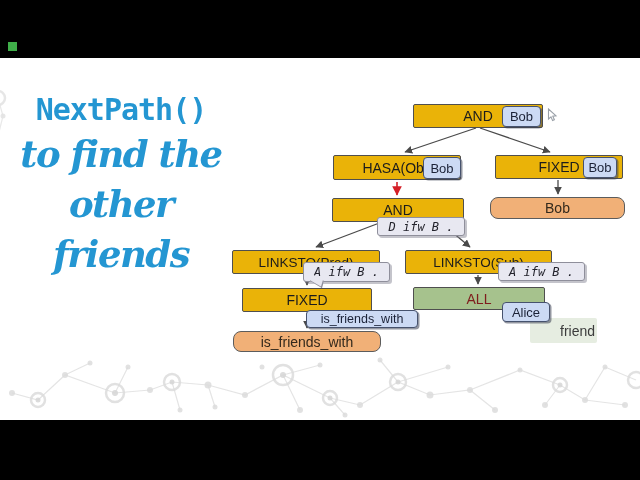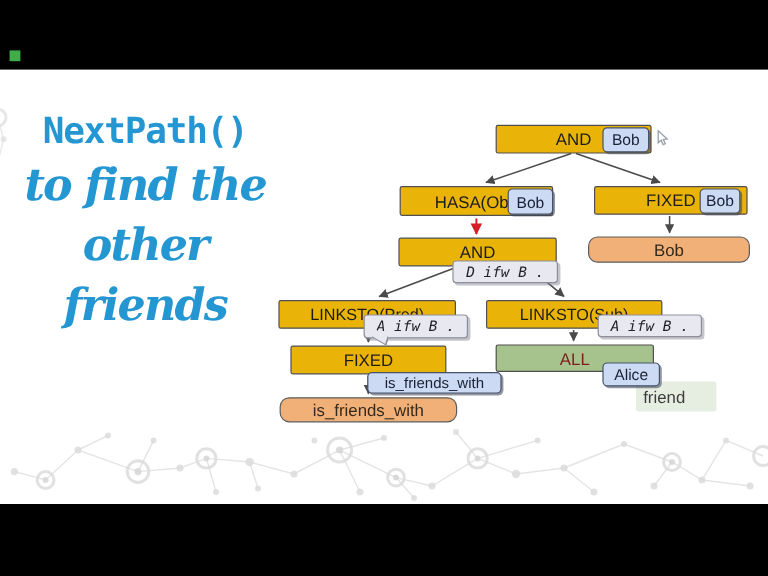--- a/index.html
+++ b/index.html
@@ -34,21 +34,21 @@
          box-shadow:1.5px 1.5px 0 rgba(60,66,84,.55);}
   .tip{position:absolute;background:#e8e8f1;border:1px solid #8f8f9b;border-radius:3px;
        display:flex;align-items:center;justify-content:center;
        font-family:"DejaVu Sans Mono",monospace;font-style:italic;font-size:12px;
        color:#22222b;box-sizing:border-box;z-index:3;
        box-shadow:2px 2px 0 rgba(125,125,140,.45);}
   .tip .tail{position:absolute;left:8px;bottom:-5px;width:9px;height:9px;background:#e8e8f1;
              border-right:1px solid #8f8f9b;border-bottom:1px solid #8f8f9b;
              transform:skewX(35deg) rotate(45deg);}
   .friendbox{position:absolute;background:#e6ede1;border-radius:2px;display:flex;
-             align-items:center;font-size:14px;color:#3c3c3c;padding-left:6px;
+             align-items:center;font-size:14px;color:#3c3c3c;padding-left:30px;
              box-sizing:border-box;z-index:2;text-align:center;}
   #edges{position:absolute;left:0;top:0;z-index:2;pointer-events:none;}
   #net-pattern{position:absolute;left:0;top:297px;z-index:0;pointer-events:none;}
   #net-corner{position:absolute;left:0;top:26px;z-index:0;pointer-events:none;}
   #cursor{position:absolute;left:547px;top:50px;z-index:4;}
 </style>
 </head>
 <body>
 
 <div class="bar" id="bar-top"></div>

